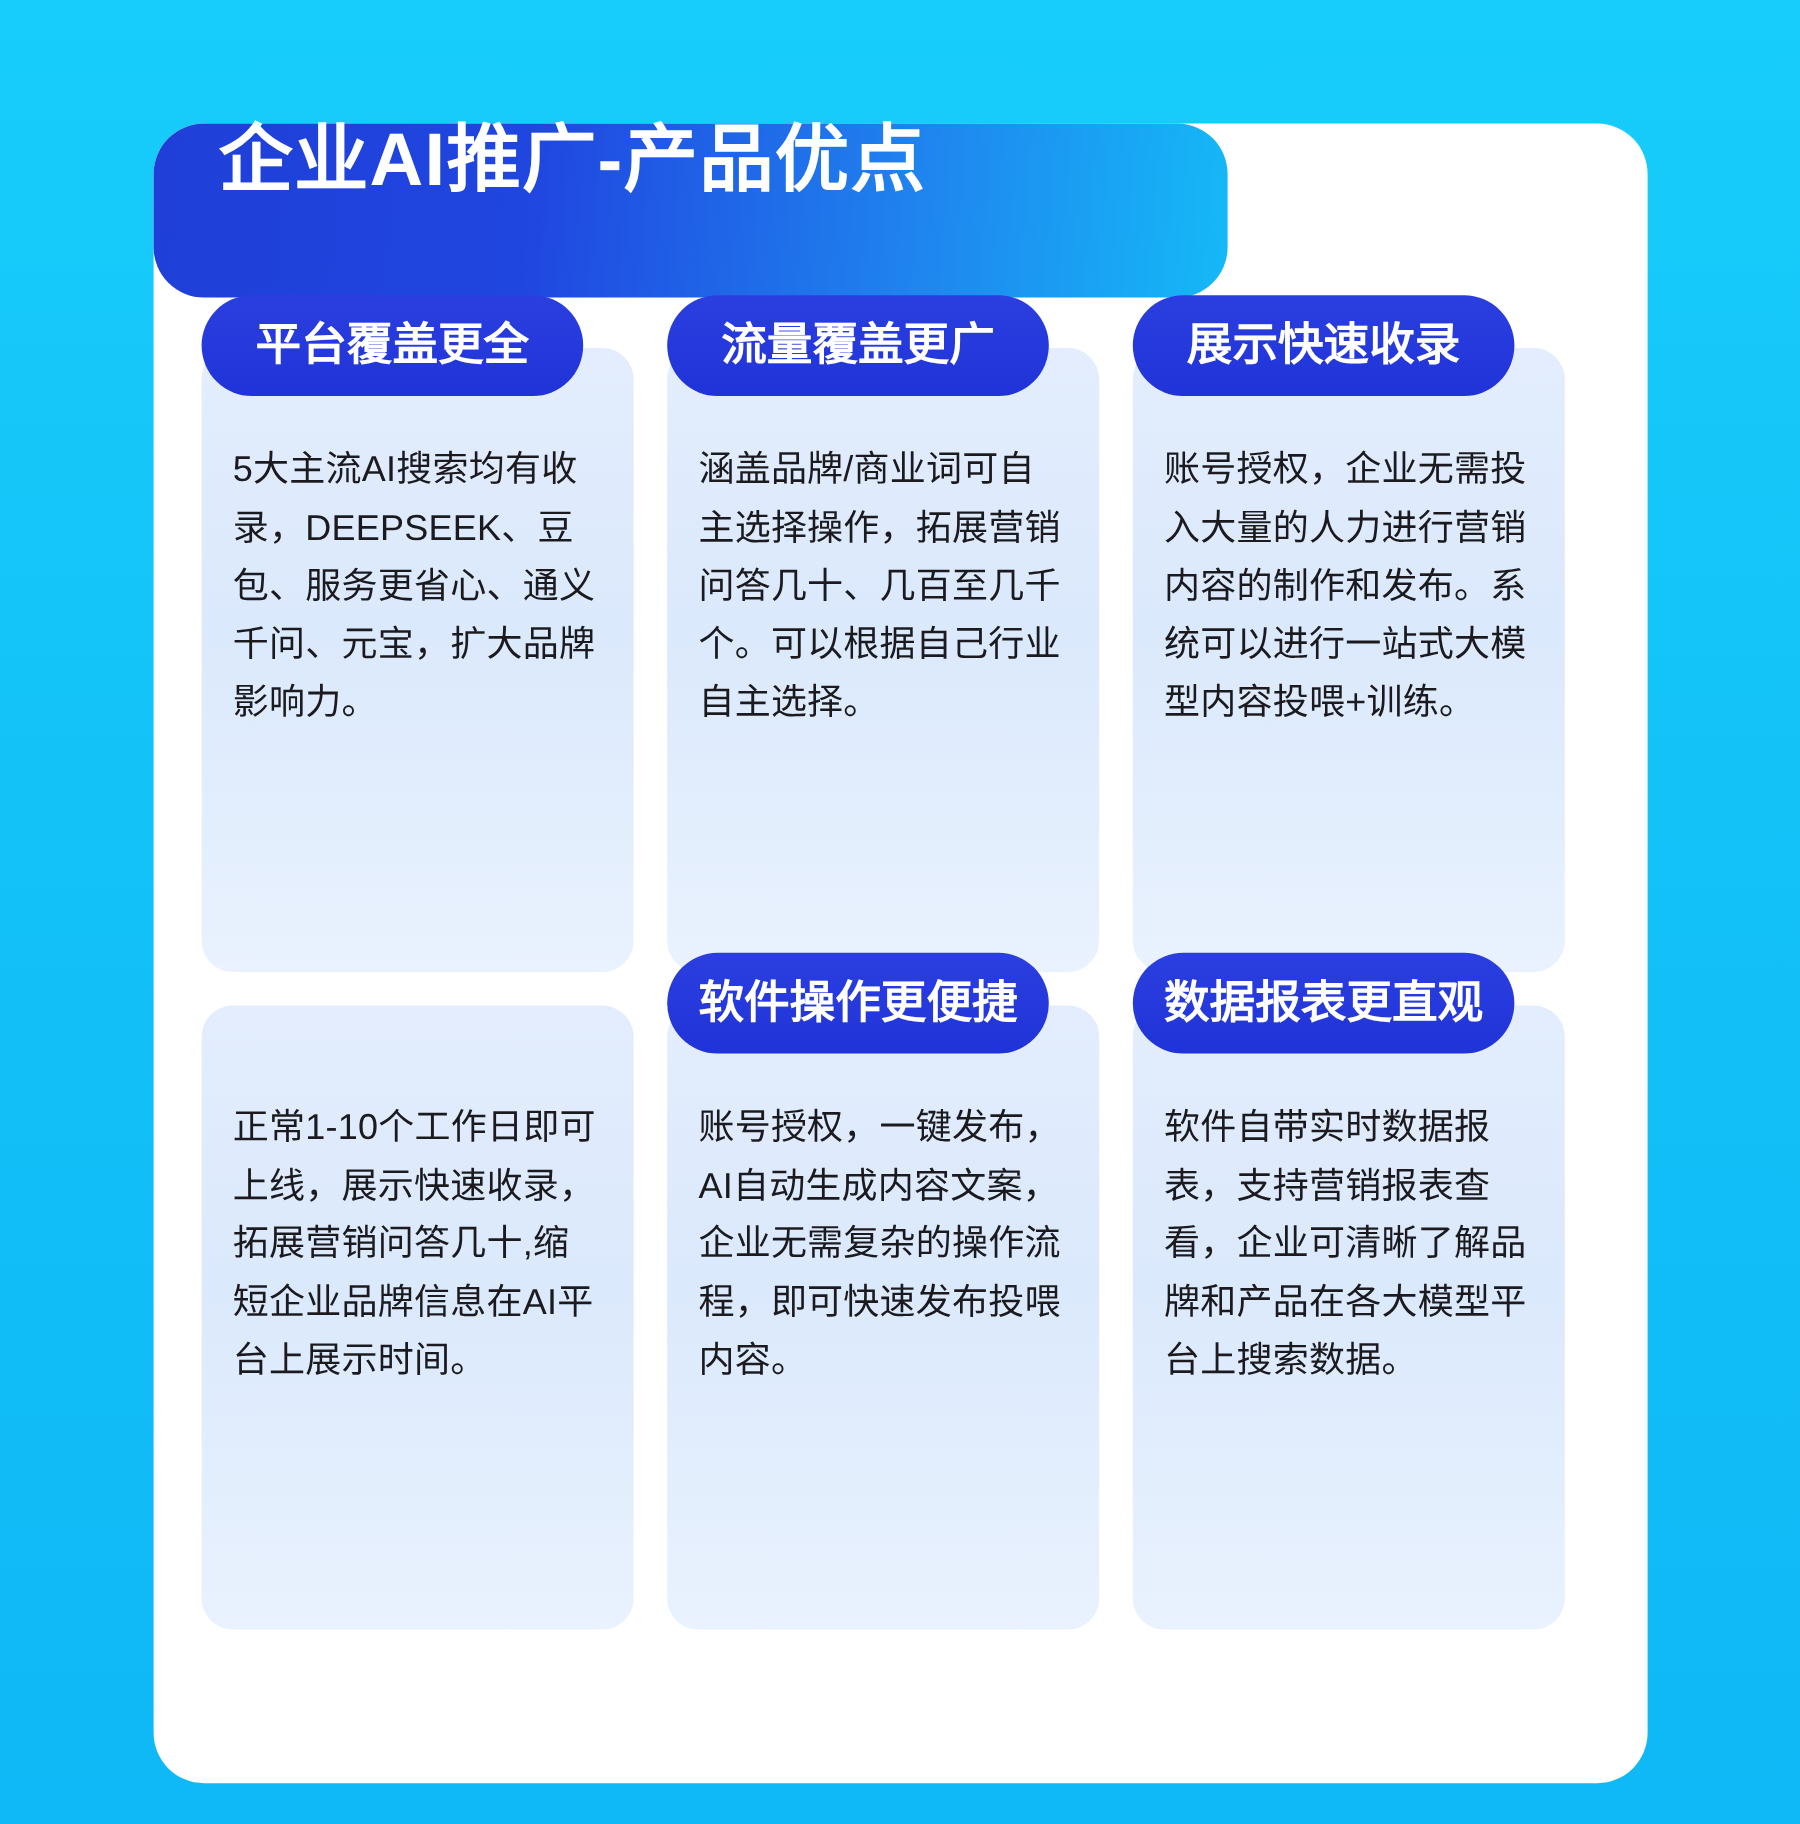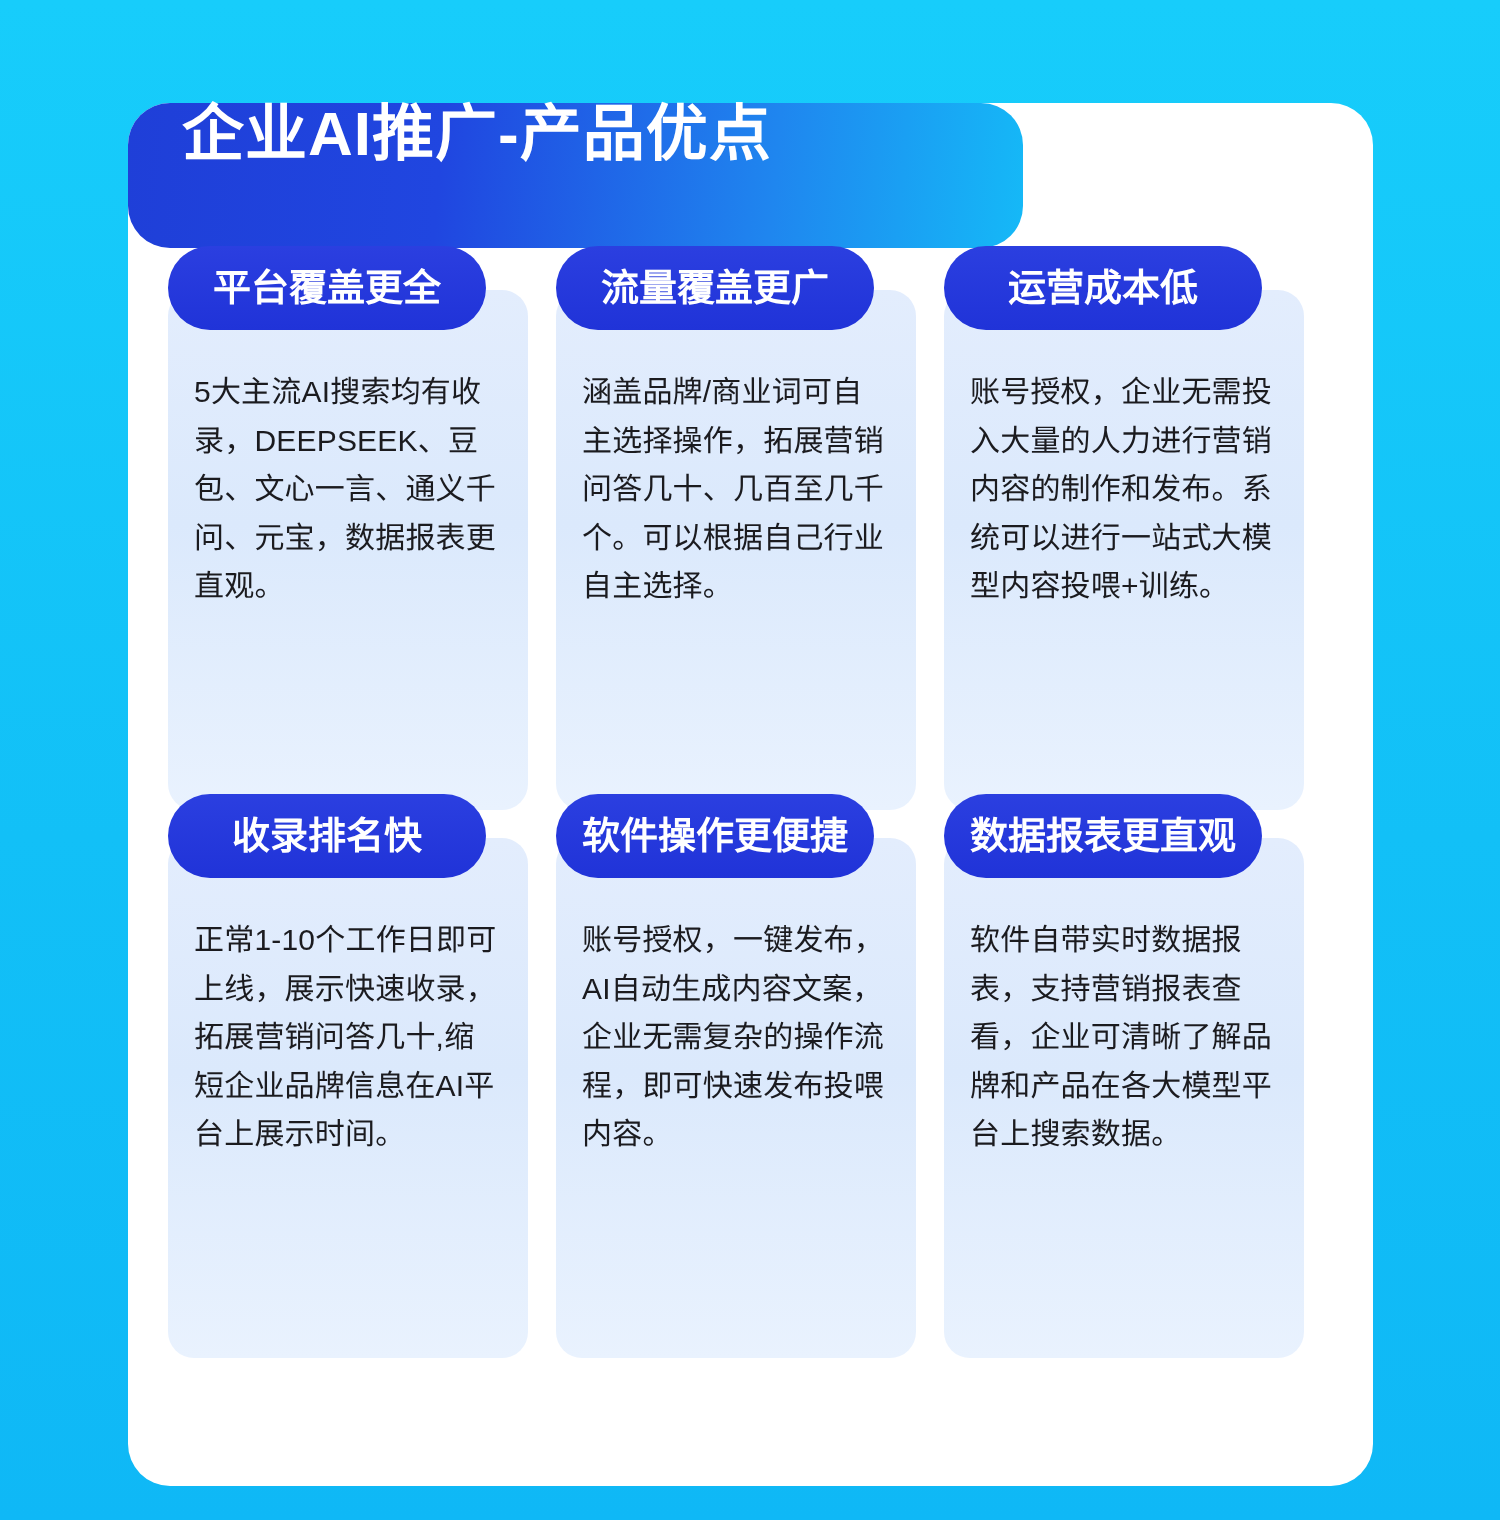--- a/index.html
+++ b/index.html
@@ -110,41 +110,38 @@
   <div class="title-pill">
     <span class="title-text">企业AI推广-产品优点</span>
   </div>
 
   <div class="grid">
 
     <div class="card">
       <div class="card-head">
         <span class="head-text">平台覆盖更全</span>
       </div>
-      <div class="card-body">5大主流AI搜索均有收录，DEEPSEEK、豆包、文心一言、通义千问、元宝，数据报表更直观。</div>
+      <div class="card-body">5大主流AI搜索均有收录，DEEPSEEK、豆包、服务更省心、通义千问、元宝，扩大品牌影响力。</div>
     </div>
 
     <div class="card">
       <div class="card-head">
         <span class="head-text">流量覆盖更广</span>
       </div>
       <div class="card-body">涵盖品牌/商业词可自主选择操作，拓展营销问答几十、几百至几千个。可以根据自己行业自主选择。</div>
     </div>
 
     <div class="card">
       <div class="card-head">
-        <span class="head-text">运营成本低</span>
+        <span class="head-text">展示快速收录</span>
       </div>
       <div class="card-body">账号授权，企业无需投入大量的人力进行营销内容的制作和发布。系统可以进行一站式大模型内容投喂+训练。</div>
     </div>
 
     <div class="card row2-card">
-      <div class="card-head">
-        <span class="head-text">收录排名快</span>
-      </div>
       <div class="card-body">正常1-10个工作日即可上线，展示快速收录，拓展营销问答几十,缩短企业品牌信息在AI平台上展示时间。</div>
     </div>
 
     <div class="card row2-card">
       <div class="card-head">
         <span class="head-text">软件操作更便捷</span>
       </div>
       <div class="card-body">账号授权，一键发布，AI自动生成内容文案，企业无需复杂的操作流程，即可快速发布投喂内容。</div>
     </div>
 

